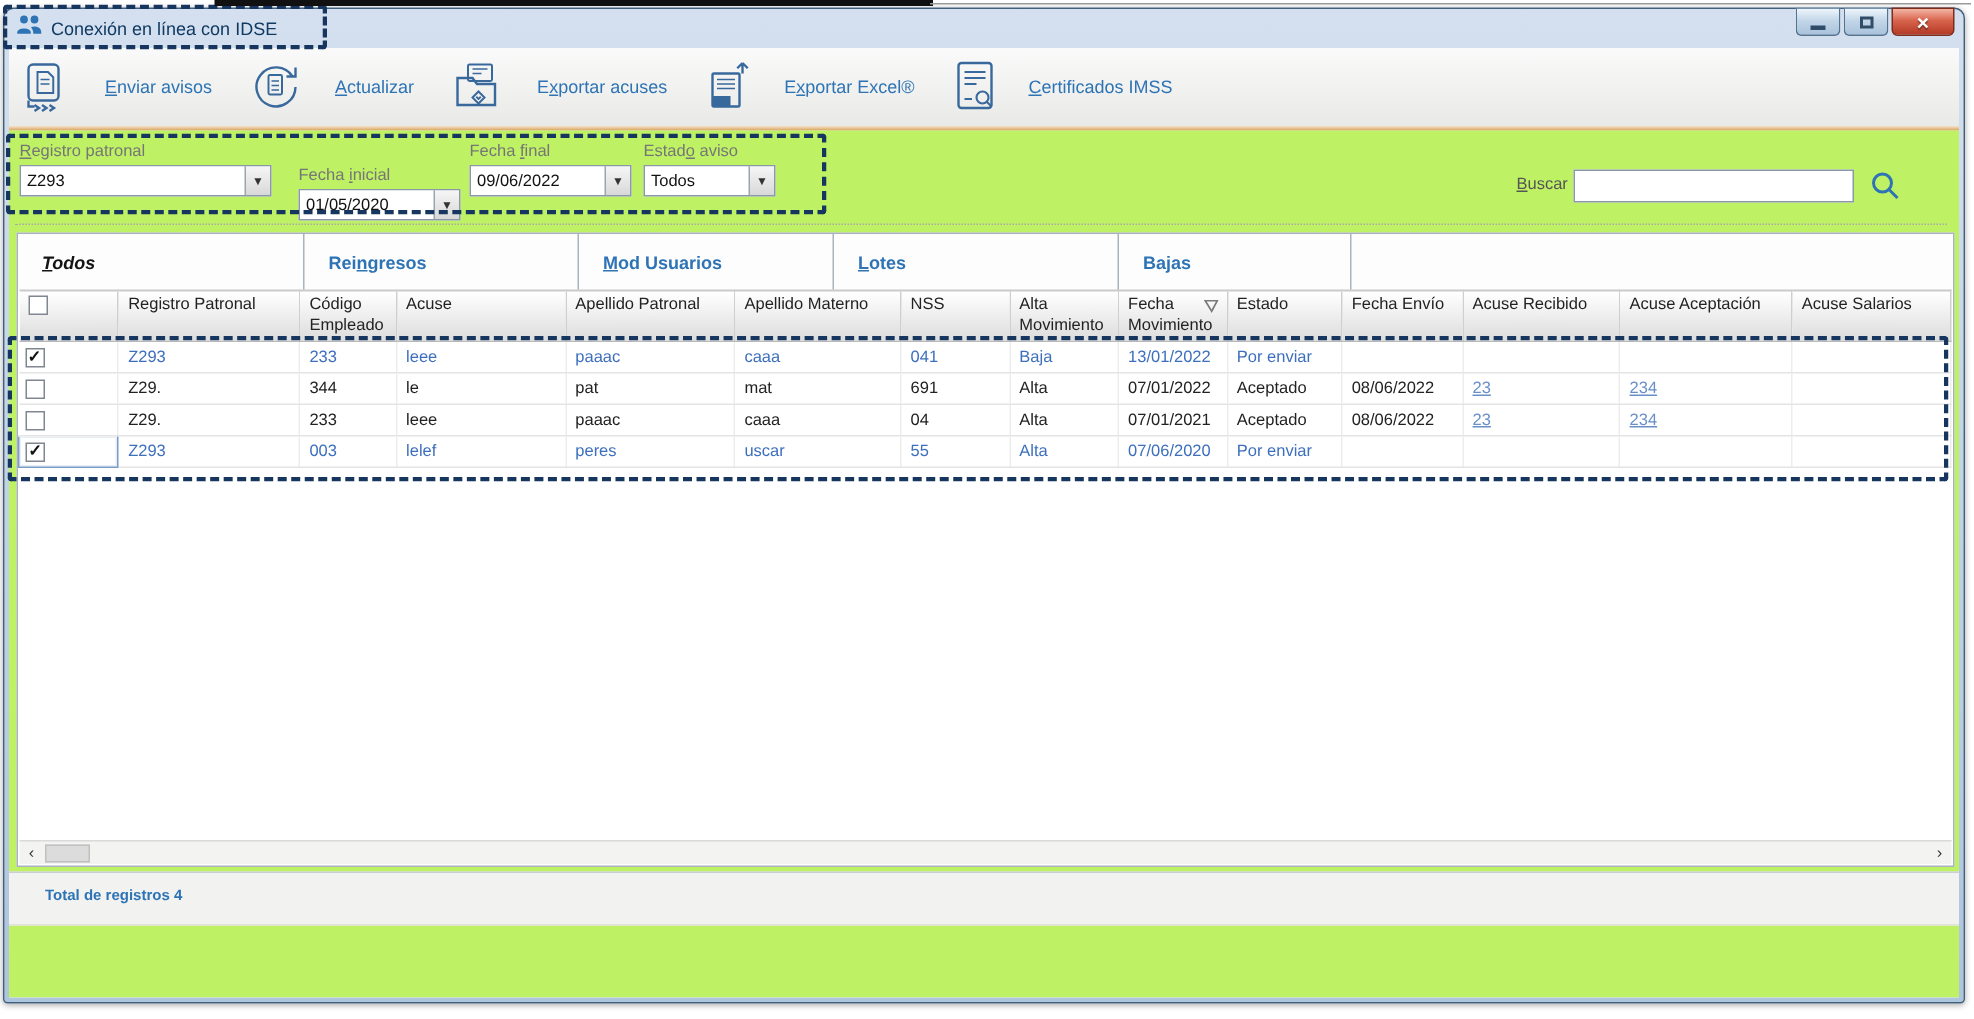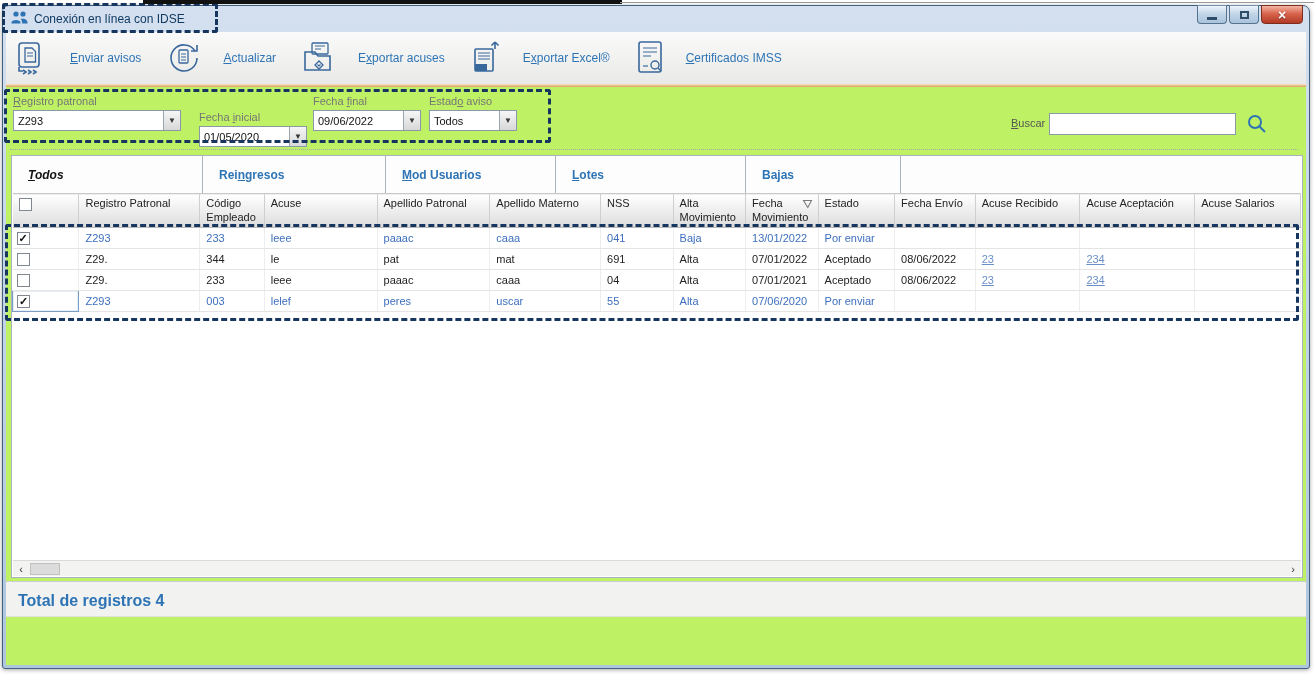--- a/index.html
+++ b/index.html
@@ -63,21 +63,21 @@
   td.cbcell.focus { border:1px solid #7a9cc4; background:#fff; box-shadow:inset 0 0 0 1px #e8eef5; }
 
   
   .hsb { position:absolute; left:1px; right:1px; bottom:1px; height:16px; background:#f3f3f2; border-top:1px solid #dadada; display:flex; align-items:center; }
   .hsb-btn { width:16px; height:15px; display:flex; align-items:center; justify-content:center; font-size:11px; color:#333; cursor:pointer; }
   .hsb-thumb { width:30px; height:12px; background:#dcdcdc; border:1px solid #c0c0c0; margin-left:1px; cursor:pointer; }
   .hsb-space { flex:1; }
 
   
   .footer { position:absolute; left:0; right:0; top:494px; height:36px; border-top:1px solid #c9ced4; border-bottom:1px solid #e2e2e0; background:#f2f2f1; }
-  .footer-text { position:absolute; left:12px; top:10px; font-size:16px; font-weight:bold; color:#2e74b5; }
+  .footer-text { position:absolute; left:24px; top:10px; font-size:10px; font-weight:bold; color:#2e74b5; }
 
   
   .ann { position:absolute; border:3px dashed #16365f; border-radius:3px; pointer-events:none; z-index:50; }
   .ann-title  { left:2px;  top:3px;   width:216px;  height:30px; }
   .ann-filter { left:4px;  top:89px;  width:547px;  height:54px; }
   .ann-rows   { left:5px;  top:224px; width:1294px; height:97px; }
 
   
   .artifact-bar  { position:absolute; left:143px; top:0; width:479px; height:4px; background:#111; z-index:60; pointer-events:none; }
   .artifact-line { position:absolute; left:620px; top:2px; width:694px; height:1px; background:#9a9a9a; z-index:60; pointer-events:none; }

